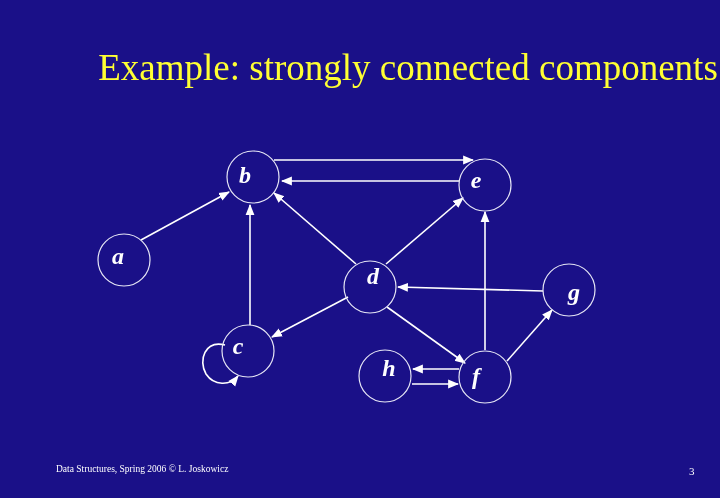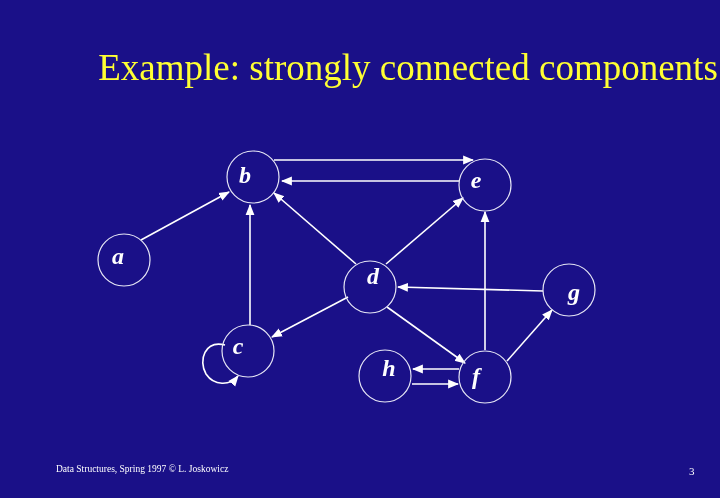--- a/index.html
+++ b/index.html
@@ -69,14 +69,14 @@
   <g>
     <circle class="node-circle" cx="569" cy="290" r="26"></circle>
     <text class="node-label" x="574" y="300">g</text>
   </g>
   <g>
     <circle class="node-circle" cx="385" cy="376" r="26"></circle>
     <text class="node-label" x="389" y="376">h</text>
   </g>
 </svg>
 
-<div class="footer-left">Data Structures,  Spring 1997 © L. Joskowicz</div>
+<div class="footer-left">Data Structures,  Spring 2006 © L. Joskowicz</div>
 <div class="footer-right">3</div>
 
 </body></html>

